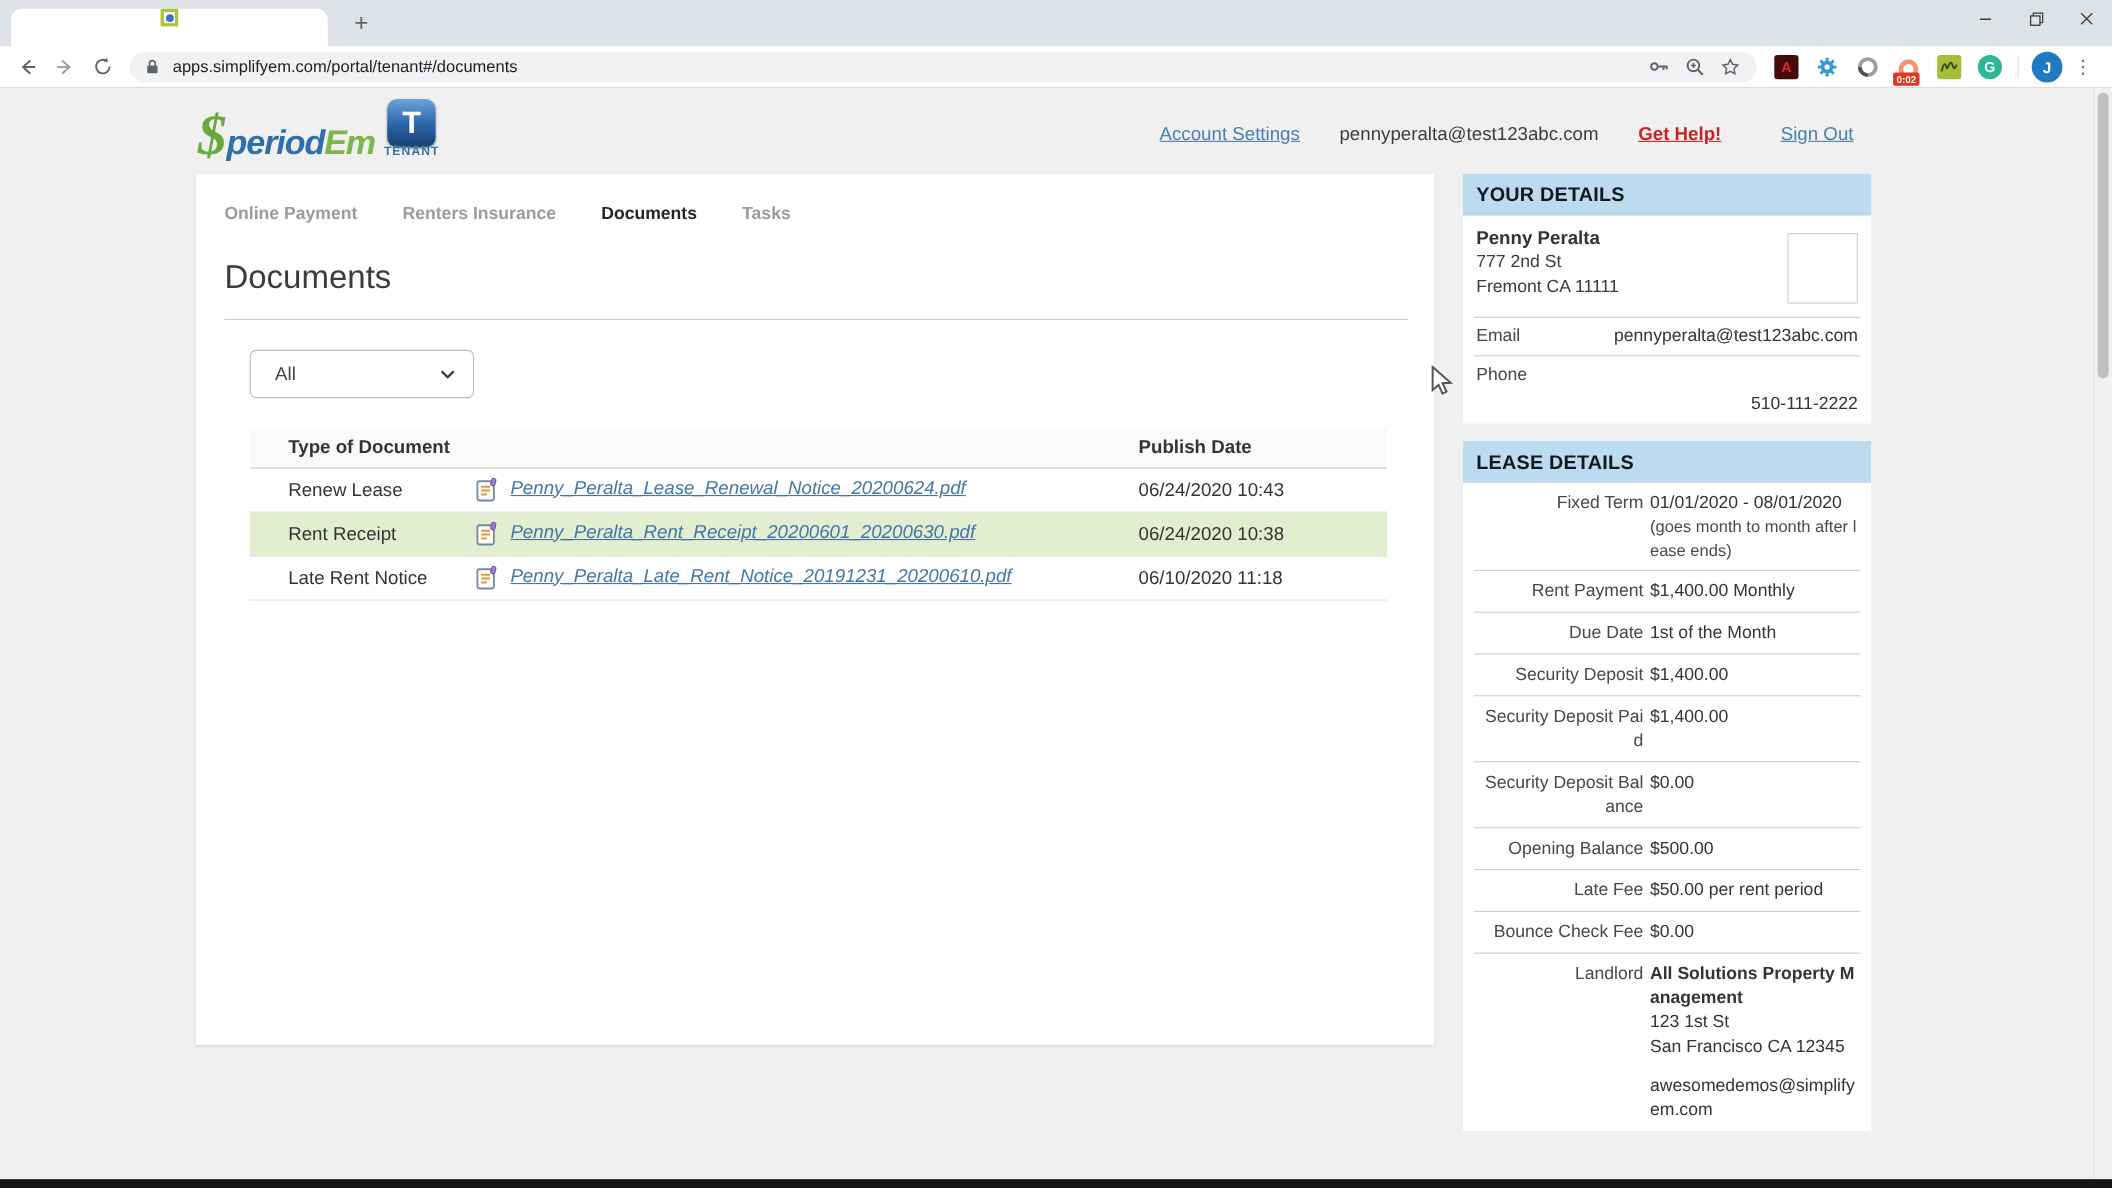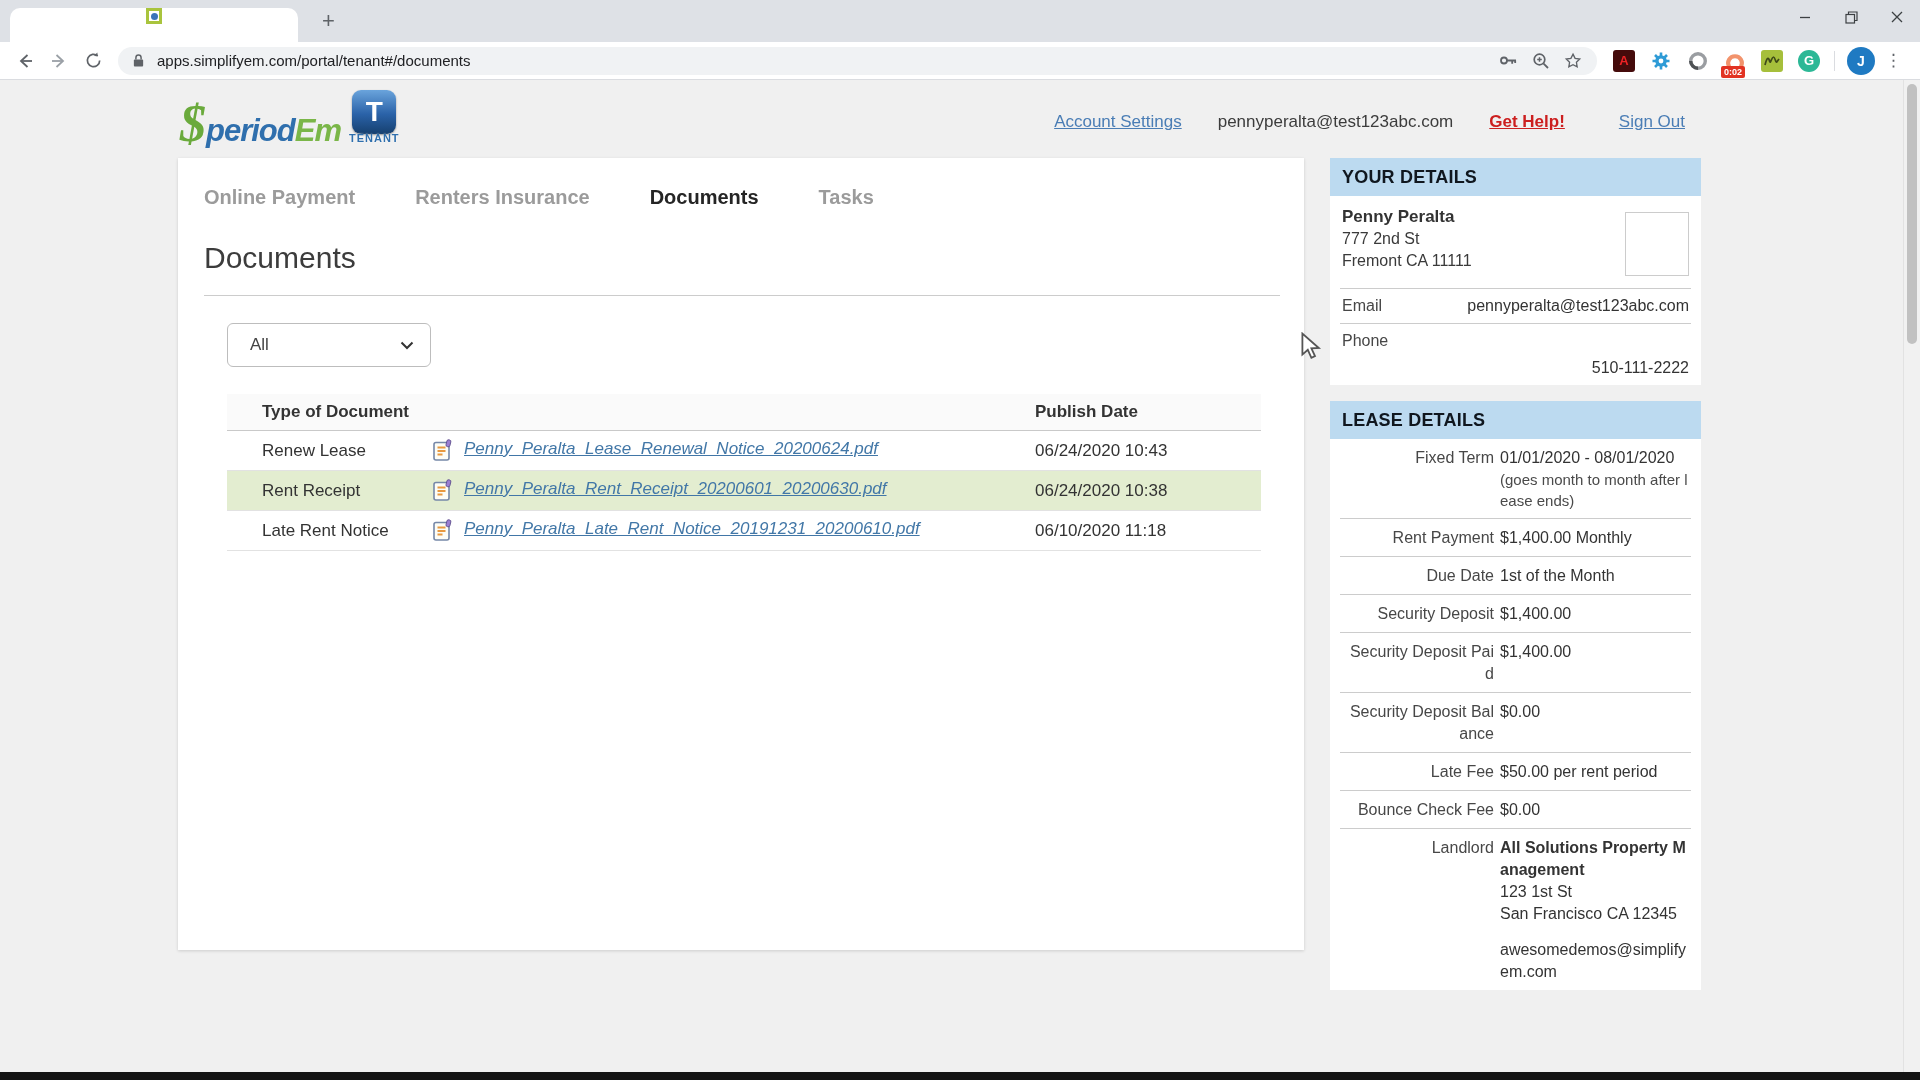--- a/index.html
+++ b/index.html
@@ -45,21 +45,21 @@
   .tbadge { width:44px; height:44px; border-radius:9px; background:linear-gradient(180deg,#6aa4dc 0%,#2a62a8 55%,#16406f 100%); color:#fff; font-weight:bold; font-size:28px; display:flex; align-items:center; justify-content:center; box-shadow:0 1px 2px rgba(0,0,0,.4); }
   .tbadge-label { font-size:11px; font-weight:bold; color:#2f6fad; letter-spacing:1px; margin-top:-2px; text-shadow:0 0 2px #fff; }
 
   .header-links { position:absolute; right:235px; top:32px; display:flex; align-items:baseline; gap:36px; font-size:17px; }
   .hlink { color:#4a7db5; text-decoration:underline; cursor:pointer; white-space:nowrap; }
   .hemail { color:#3c3c3c; }
   .hhelp { color:#cc1f1f; font-weight:bold; text-decoration:underline; cursor:pointer; }
   .hsignout { margin-left:18px; }
 
   .card { position:absolute; left:178px; top:78px; width:1126px; height:792px; background:#fff; box-shadow:0 1px 3px rgba(0,0,0,.15); padding:28px 24px 0 26px; }
-  .tabs { display:flex; gap:60px; font-size:20px; font-weight:bold;align-items:center; }
+  .tabs { display:flex; gap:41px; font-size:16px; font-weight:bold;align-items:center; }
   .ptab { color:#9b9b9b; cursor:pointer; }
   .ptab.active { color:#252525; }
   .page-title { margin-top:32px; font-size:30px; font-weight:400; color:#3c3c3c; }
   .title-rule { margin-top:20px; border:none; border-top:1px solid #ccc; }
   .filter { margin-top:27px; margin-left:23px; width:204px; height:44px; border:1px solid #bdbdbd; border-radius:6px; background:#fff; display:flex; align-items:center; padding:0 16px 0 22px; font-size:17px; color:#444; cursor:pointer; }
   .filter-chevron { margin-left:auto; display:flex; }
 
   .doc-table { margin-top:27px; margin-left:23px; width:1034px; font-size:17px; color:#333; }
   .trow { display:grid; grid-template-columns:205px 596px 233px; align-items:center; height:40px; border-bottom:1px solid #e2e2e2; }
   .thead { height:37px; background:#fafafa; border-bottom:1px solid #c9c9c9; font-weight:bold; }
@@ -363,20 +363,24 @@
         <div class="lrow">
           <div class="llabel">Security Deposit Paid</div>
           <div class="lvalue">$1,400.00</div>
         </div>
 
         <div class="lrow">
           <div class="llabel">Security Deposit Balance</div>
           <div class="lvalue">$0.00</div>
         </div>
 
+        <div class="lrow">
+          <div class="llabel">Opening Balance</div>
+          <div class="lvalue">$500.00</div>
+        </div>
 
         <div class="lrow">
           <div class="llabel">Late Fee</div>
           <div class="lvalue">
             <div>$50.00 per rent period</div>
           </div>
         </div>
 
         <div class="lrow">
           <div class="llabel">Bounce Check Fee</div>

